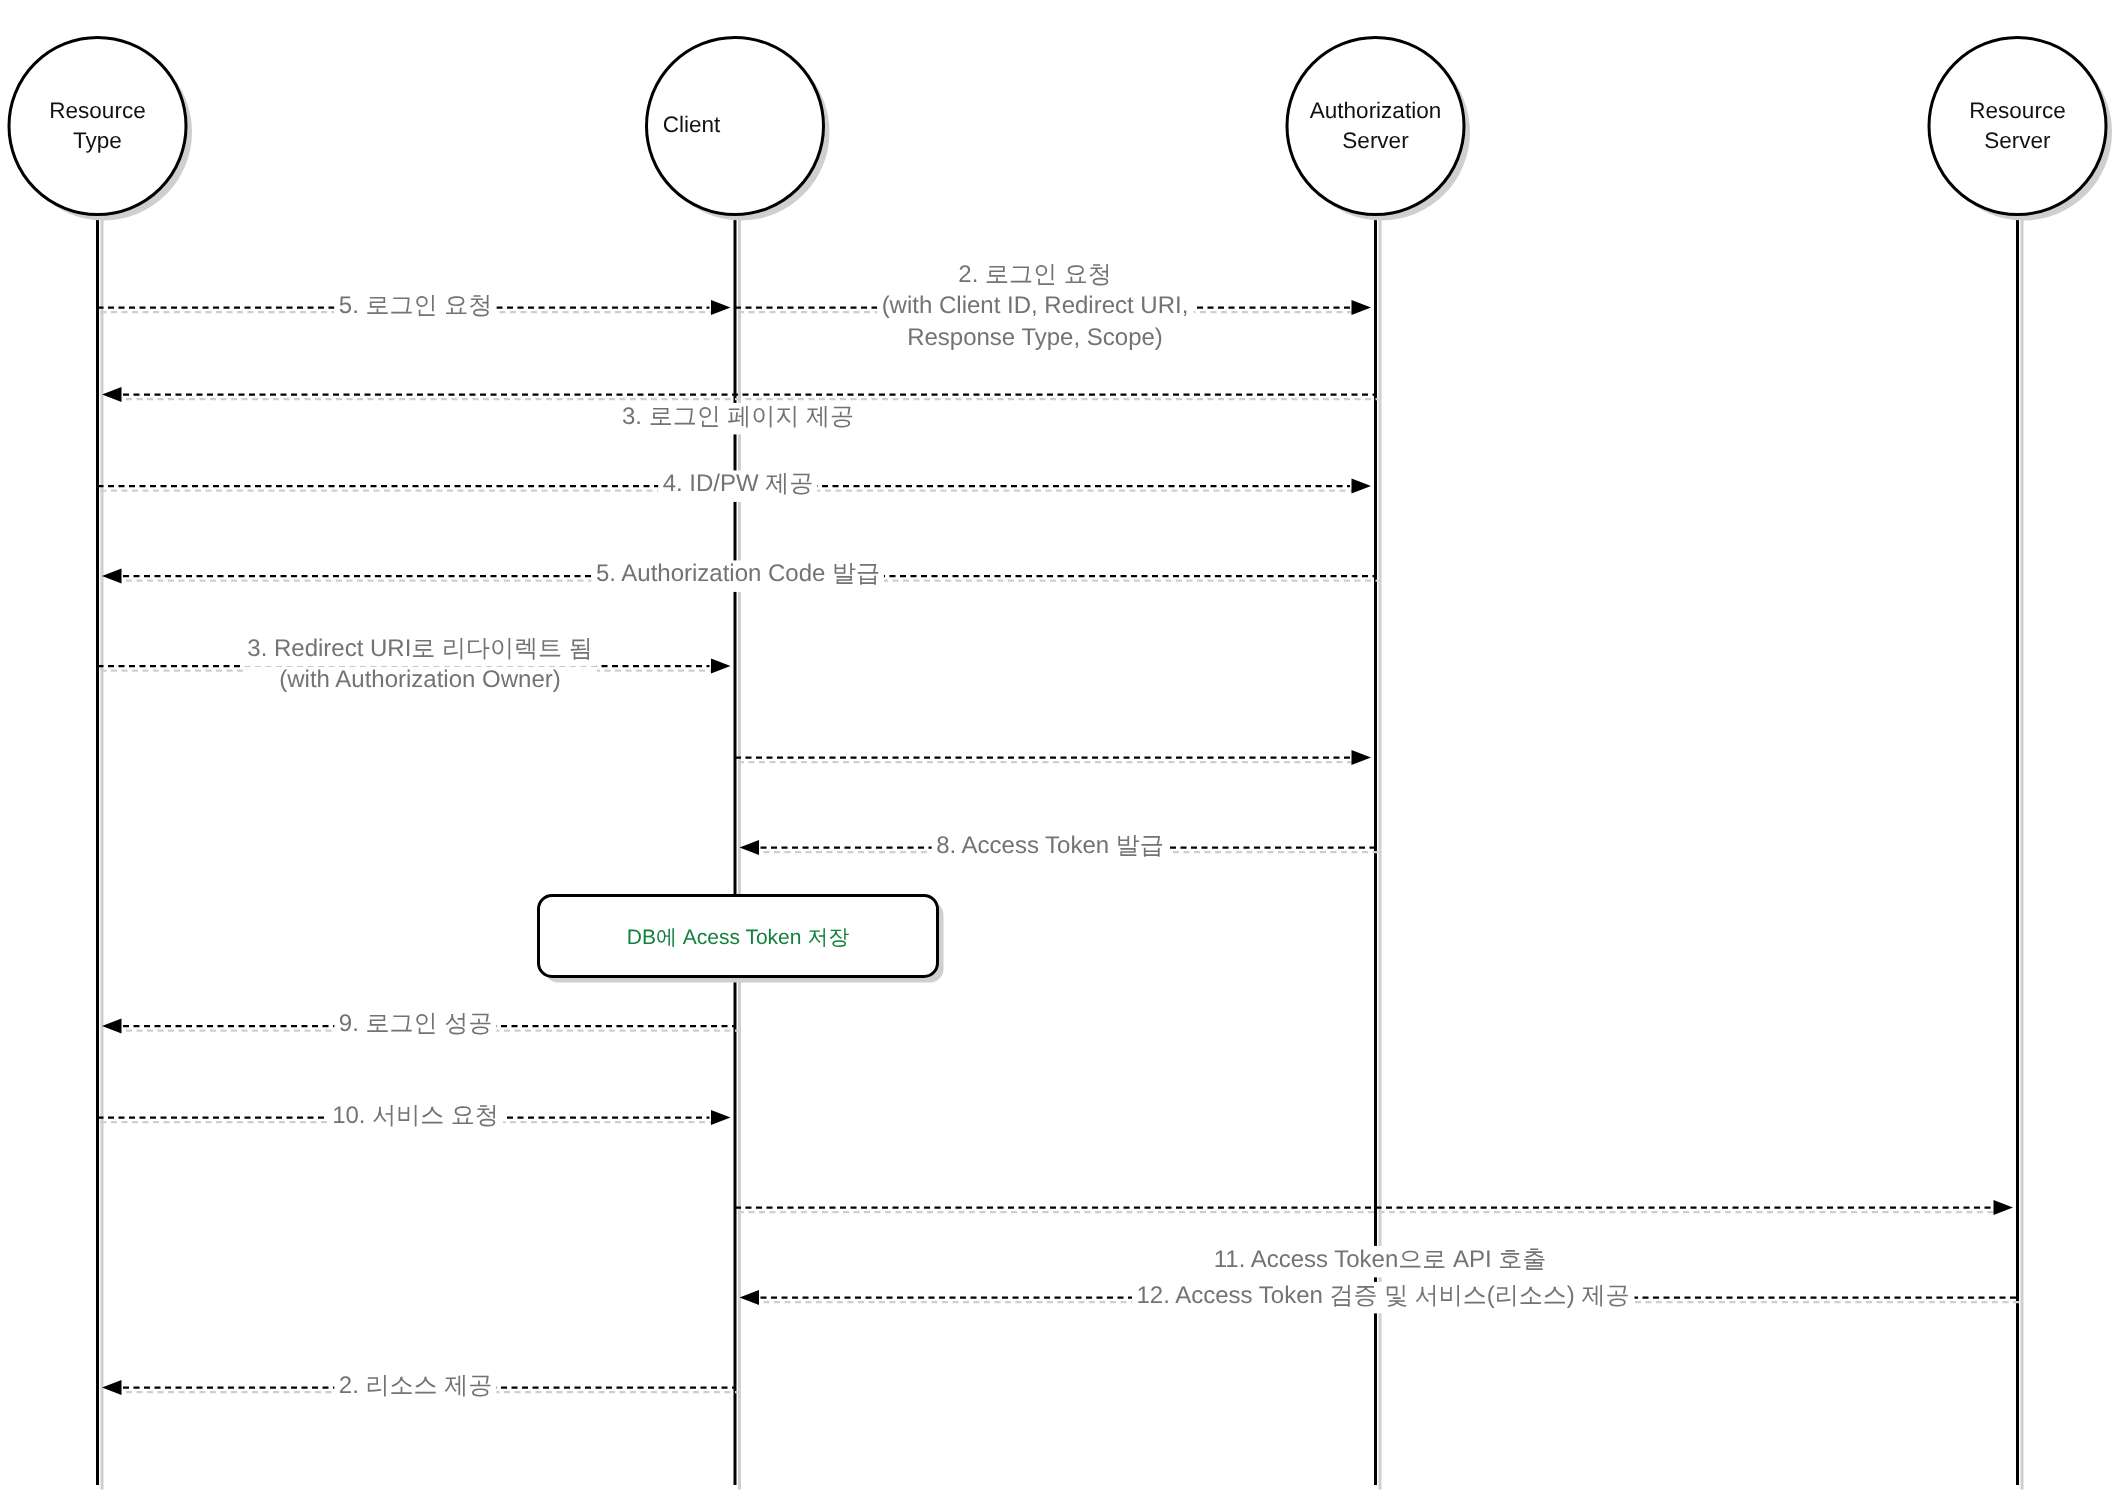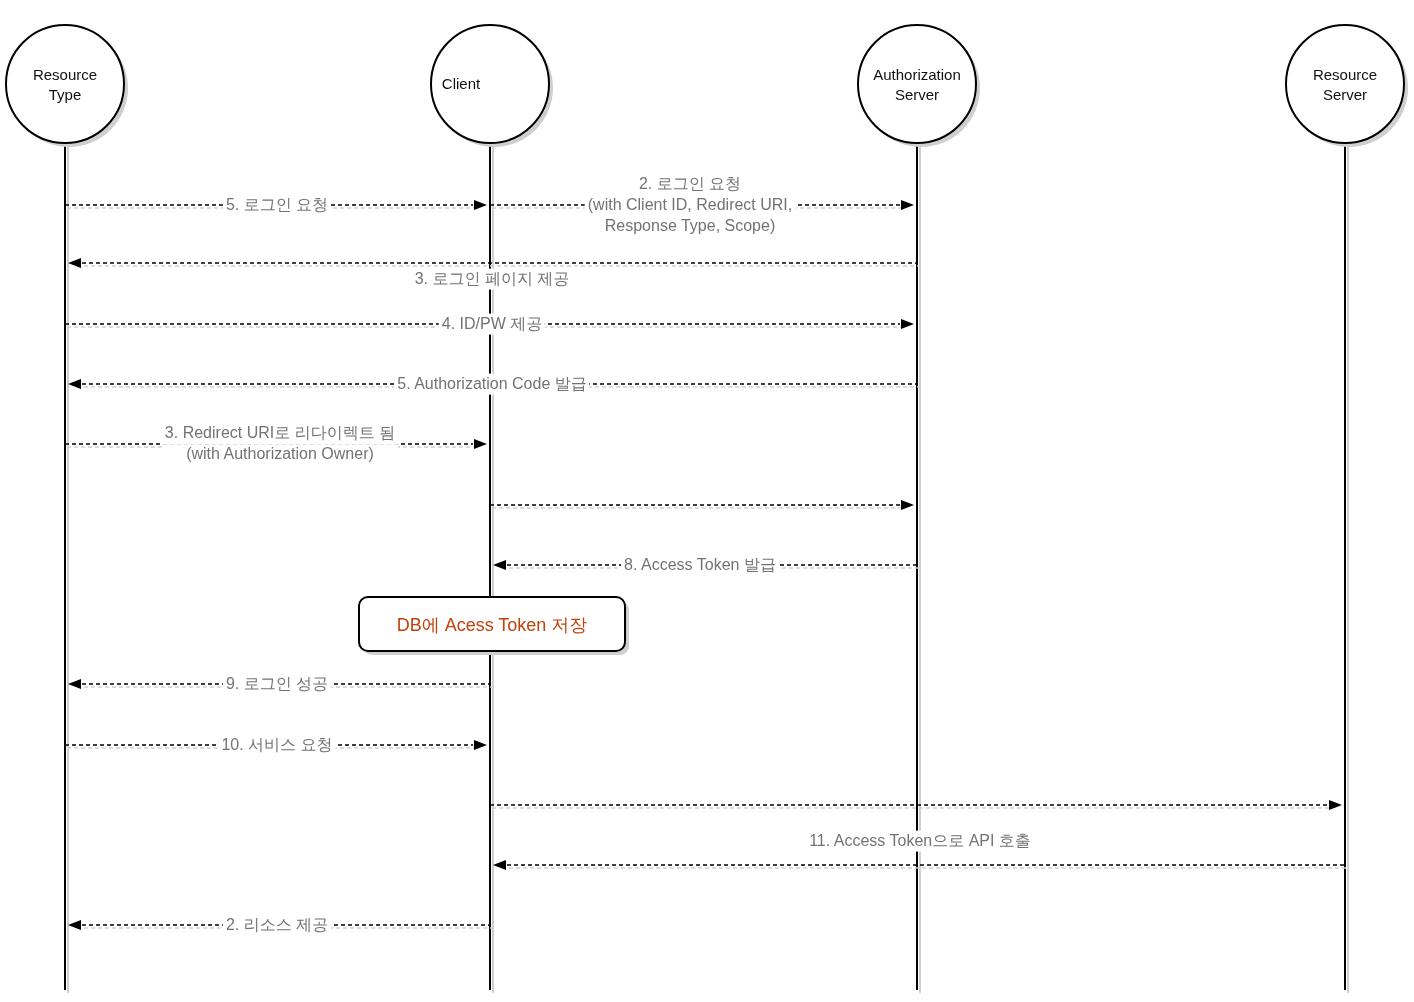--- a/index.html
+++ b/index.html
@@ -27,22 +27,22 @@
     text-align:center;
     font-size:16px;
     line-height:1.3;
     color:#737373;
     white-space:nowrap;
   }
   .msg-label span{display:block;background:#ffffff;padding:0 3px;}
   .note-label{
     position:absolute;
     transform:translate(-50%,-50%);
-    font-size:18px;
-    color:#c2410c;
+    font-size:14px;
+    color:#15803d;
     white-space:nowrap;
   }
 </style>
 </head>
 <body>
 
 <div class="stage">
 
   <svg width="1414" height="1002" viewBox="0 0 1414 1002">
 
@@ -194,19 +194,22 @@
   </div>
   <div class="msg-label" style="left:277px;top:684px;">
     <span>9. 로그인 성공</span>
   </div>
   <div class="msg-label" style="left:277px;top:745px;">
     <span>10. 서비스 요청</span>
   </div>
   <div class="msg-label" style="left:920px;top:805px;margin-top:36px;">
     <span>11. Access Token으로 API 호출</span>
   </div>
+  <div class="msg-label" style="left:922px;top:865px;">
+    <span>12. Access Token 검증 및 서비스(리소스) 제공</span>
+  </div>
   <div class="msg-label" style="left:277px;top:925px;">
     <span>2. 리소스 제공</span>
   </div>
 
   <div class="note-label" style="left:492px;top:625px;">DB에 Acess Token 저장</div>
 
 </div>
 
 </body></html>

